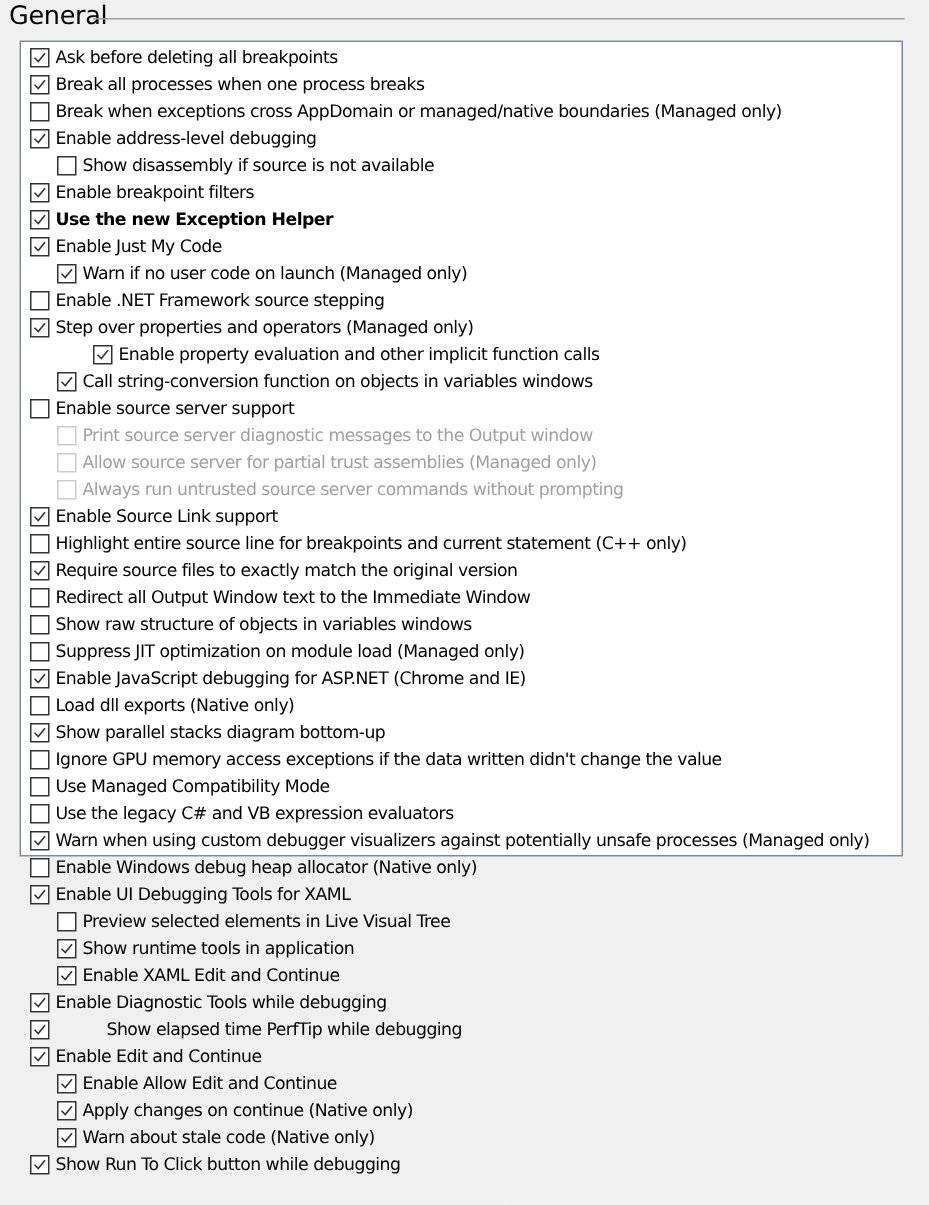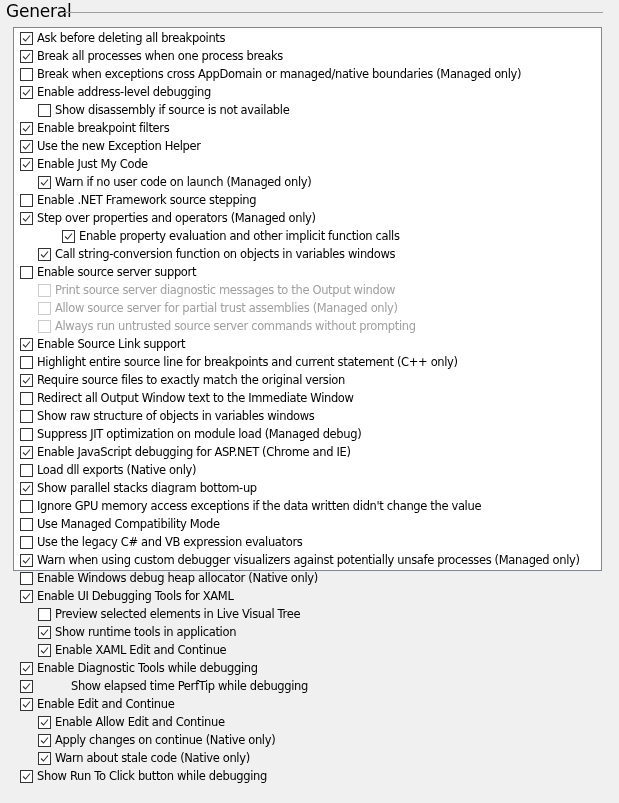--- a/index.html
+++ b/index.html
@@ -119,21 +119,21 @@
       <span class="opt-label">Show disassembly if source is not available</span>
     </div>
     <div class="opt" style="top: 91px; left: 6px;">
       <span class="cb">
         <svg width="11" height="11" viewBox="0 0 11 11">
           <polyline points="2,5.5 4.5,8 9,2.5" fill="none" stroke="#333333" stroke-width="1.1"></polyline>
         </svg>
       </span>
       <span class="opt-label">Enable breakpoint filters</span>
     </div>
-    <div class="opt" style="top: 109px; left: 6px;">
+    <div class="opt" style="top: 109px; left: 6px; font-weight: bold;">
       <span class="cb">
         <svg width="11" height="11" viewBox="0 0 11 11">
           <polyline points="2,5.5 4.5,8 9,2.5" fill="none" stroke="#333333" stroke-width="1.1"></polyline>
         </svg>
       </span>
       <span class="opt-label">Use the new Exception Helper</span>
     </div>
     <div class="opt" style="top: 127px; left: 6px;">
       <span class="cb">
         <svg width="11" height="11" viewBox="0 0 11 11">
@@ -217,21 +217,21 @@
     <div class="opt" style="top: 361px; left: 6px;">
       <span class="cb"></span>
       <span class="opt-label">Redirect all Output Window text to the Immediate Window</span>
     </div>
     <div class="opt" style="top: 379px; left: 6px;">
       <span class="cb"></span>
       <span class="opt-label">Show raw structure of objects in variables windows</span>
     </div>
     <div class="opt" style="top: 397px; left: 6px;">
       <span class="cb"></span>
-      <span class="opt-label">Suppress JIT optimization on module load (Managed debug)</span>
+      <span class="opt-label">Suppress JIT optimization on module load (Managed only)</span>
     </div>
     <div class="opt" style="top: 415px; left: 6px;">
       <span class="cb">
         <svg width="11" height="11" viewBox="0 0 11 11">
           <polyline points="2,5.5 4.5,8 9,2.5" fill="none" stroke="#333333" stroke-width="1.1"></polyline>
         </svg>
       </span>
       <span class="opt-label">Enable JavaScript debugging for ASP.NET (Chrome and IE)</span>
     </div>
     <div class="opt" style="top: 433px; left: 6px;">

